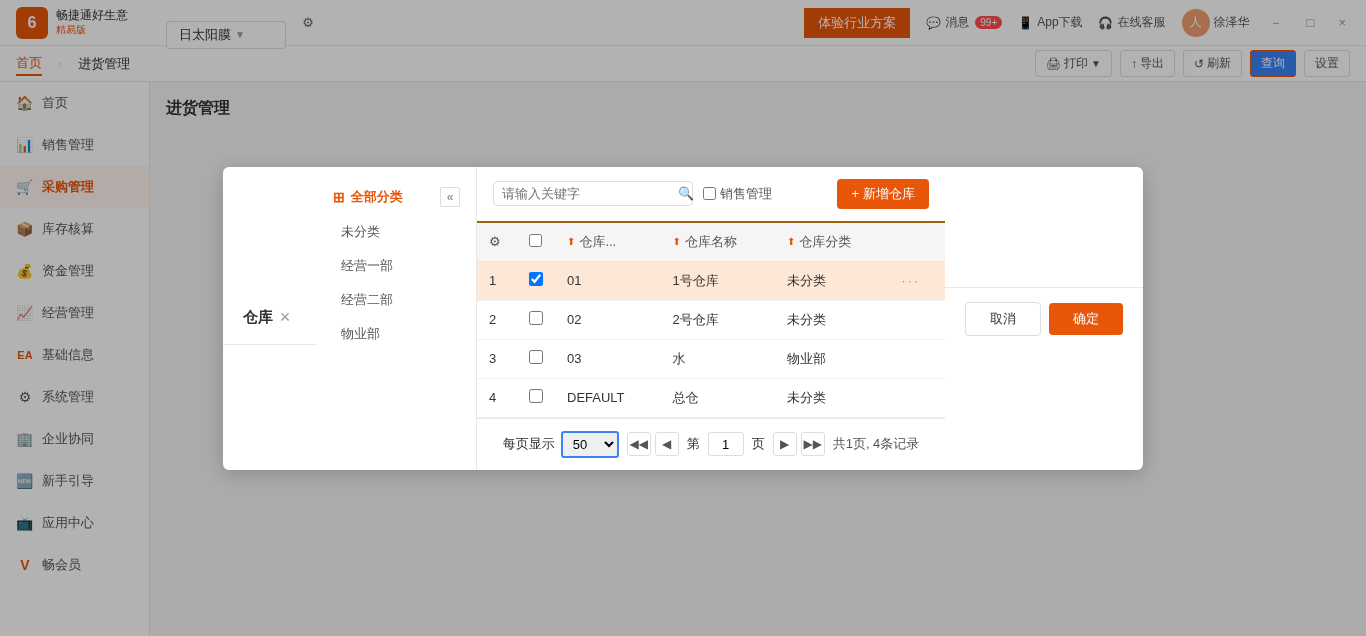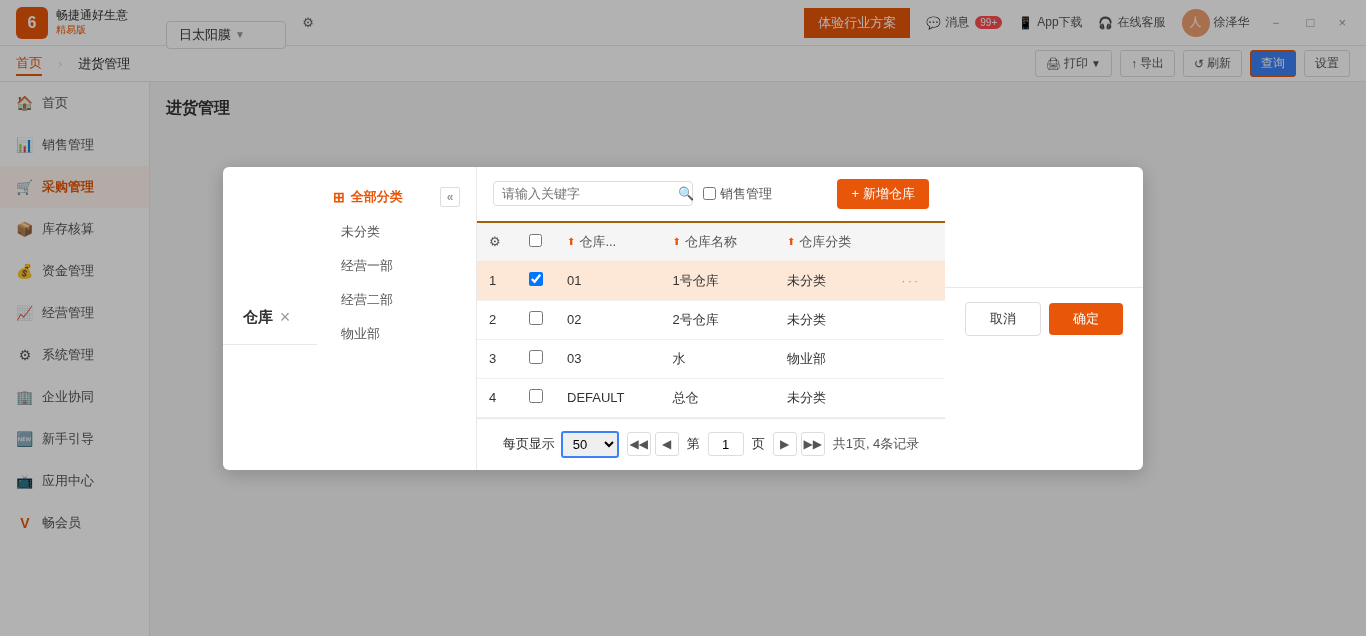--- a/index.html
+++ b/index.html
@@ -330,20 +330,24 @@
       <div class="sidebar-icon">📦</div>
       <span>库存核算</span>
     </div>
     <div class="sidebar-item">
       <div class="sidebar-icon">💰</div>
       <span>资金管理</span>
     </div>
     <div class="sidebar-item">
       <div class="sidebar-icon">📈</div>
       <span>经营管理</span>
+    </div>
+    <div class="sidebar-item">
+      <div class="sidebar-icon" style="font-size:11px; font-weight:bold; color:#e8560a;">EA</div>
+      <span>基础信息</span>
     </div>
     <div class="sidebar-item">
       <div class="sidebar-icon">⚙</div>
       <span>系统管理</span>
     </div>
     <div class="sidebar-item">
       <div class="sidebar-icon">🏢</div>
       <span>企业协同</span>
     </div>
     <div class="sidebar-item">

